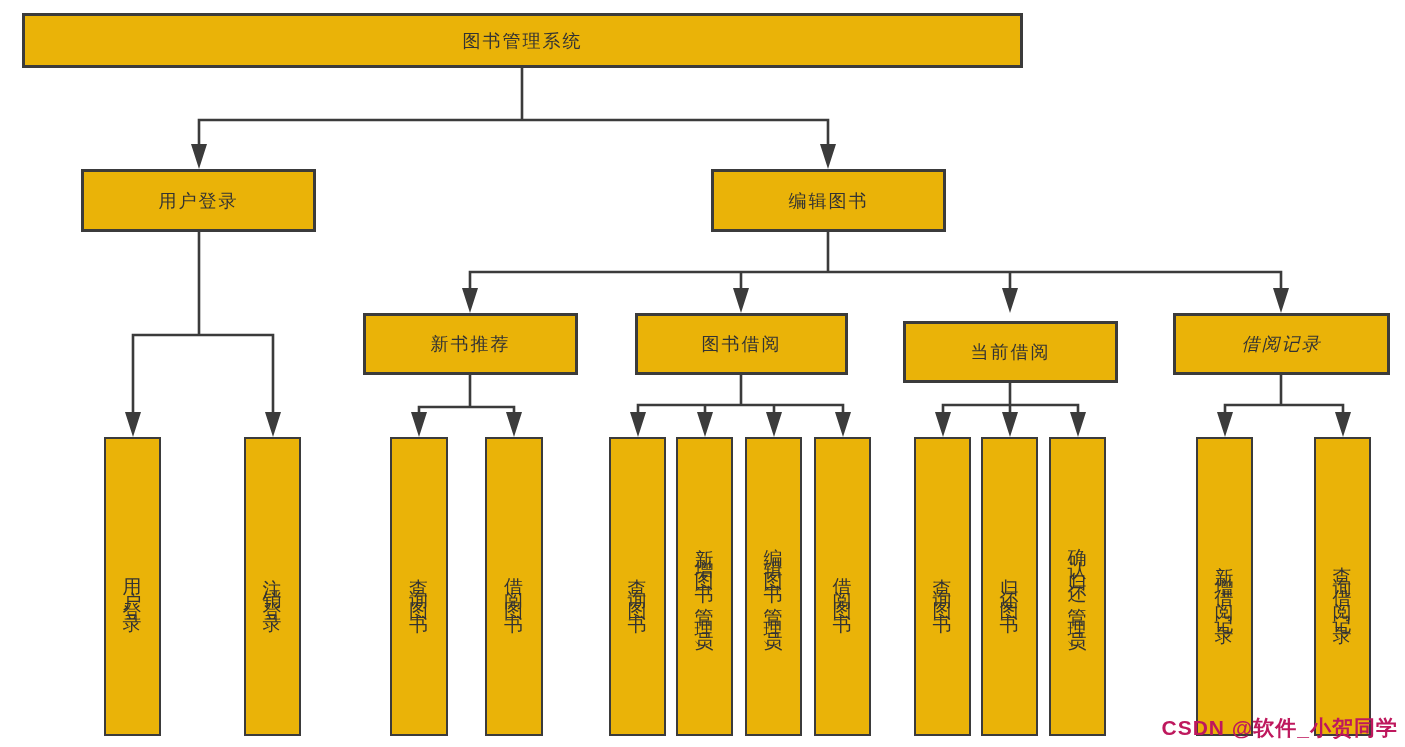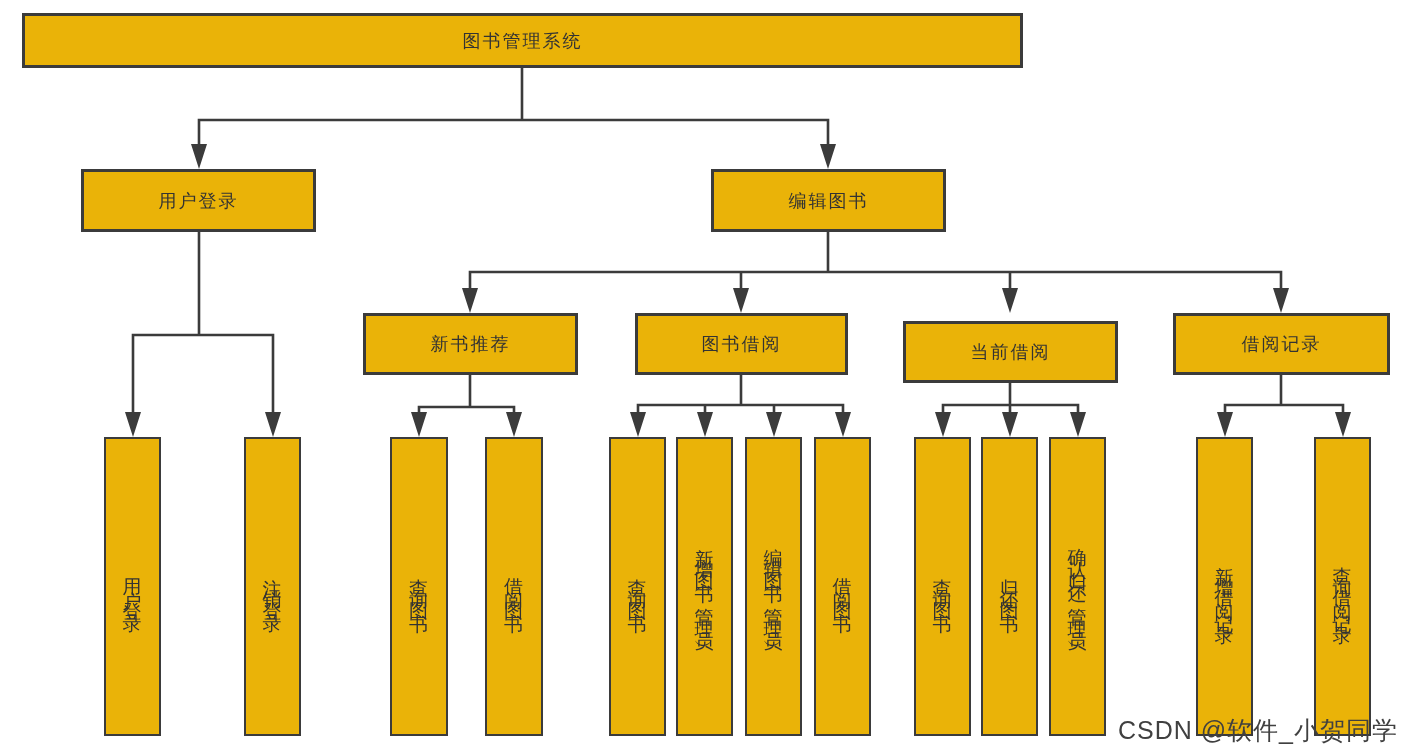--- a/index.html
+++ b/index.html
@@ -44,25 +44,26 @@
     text-orientation: mixed;
     font-size: 19px;
     letter-spacing: 12px;
     line-height: 1.0;
     white-space: normal;
   }
   .watermark {
     position: absolute;
     right: 7px;
     top: 714px;
-    font-size: 25px;
+    font-size: 21px;
     letter-spacing: 1px;
-    color: #404040;
+    color: #be185d;
     z-index: 3;
     white-space: nowrap;
+    font-weight: bold;
   }
 </style>
 </head>
 <body>
 
 <div class="stage">
 
   <svg class="connector-layer" viewBox="0 0 1405 747" xmlns="http://www.w3.org/2000/svg">
 
     <path fill="none" stroke="#3b3b3b" stroke-width="2.6" d="M522 68 V121
@@ -84,21 +85,21 @@
   </svg>
 
   <div class="box" style="left:22px; top:13px; width:1001px; height:55px;">图书管理系统</div>
 
   <div class="box" style="left:81px; top:169px; width:235px; height:63px;">用户登录</div>
   <div class="box" style="left:711px; top:169px; width:235px; height:63px;">编辑图书</div>
 
   <div class="box" style="left:635px; top:313px; width:213px; height:62px;">图书借阅</div>
   <div class="box" style="left:363px; top:313px; width:215px; height:62px;">新书推荐</div>
   <div class="box" style="left:903px; top:313px; width:215px; height:62px;margin-top:8px;">当前借阅</div>
-  <div class="box" style="left:1173px; top:313px; width:217px; height:62px;">借阅记录</div>
+  <div class="box" style="left:1173px; top:313px; width:217px; height:62px;font-style:italic;">借阅记录</div>
 
   <div class="box vbox" style="left:104px; top:437px; width:57px; height:299px;">用户登录</div>
   <div class="box vbox" style="left:244px; top:437px; width:57px; height:299px;">注销登录</div>
 
   <div class="box vbox" style="left:390px; top:437px; width:58px; height:299px;">查询图书</div>
   <div class="box vbox" style="left:485px; top:437px; width:58px; height:299px;">借阅图书</div>
 
   <div class="box vbox" style="left:609px; top:437px; width:57px; height:299px;">查询图书</div>
   <div class="box vbox" style="left:676px; top:437px; width:57px; height:299px;">新增图书（管理员）</div>
   <div class="box vbox" style="left:745px; top:437px; width:57px; height:299px;">编辑图书（管理员）</div>

